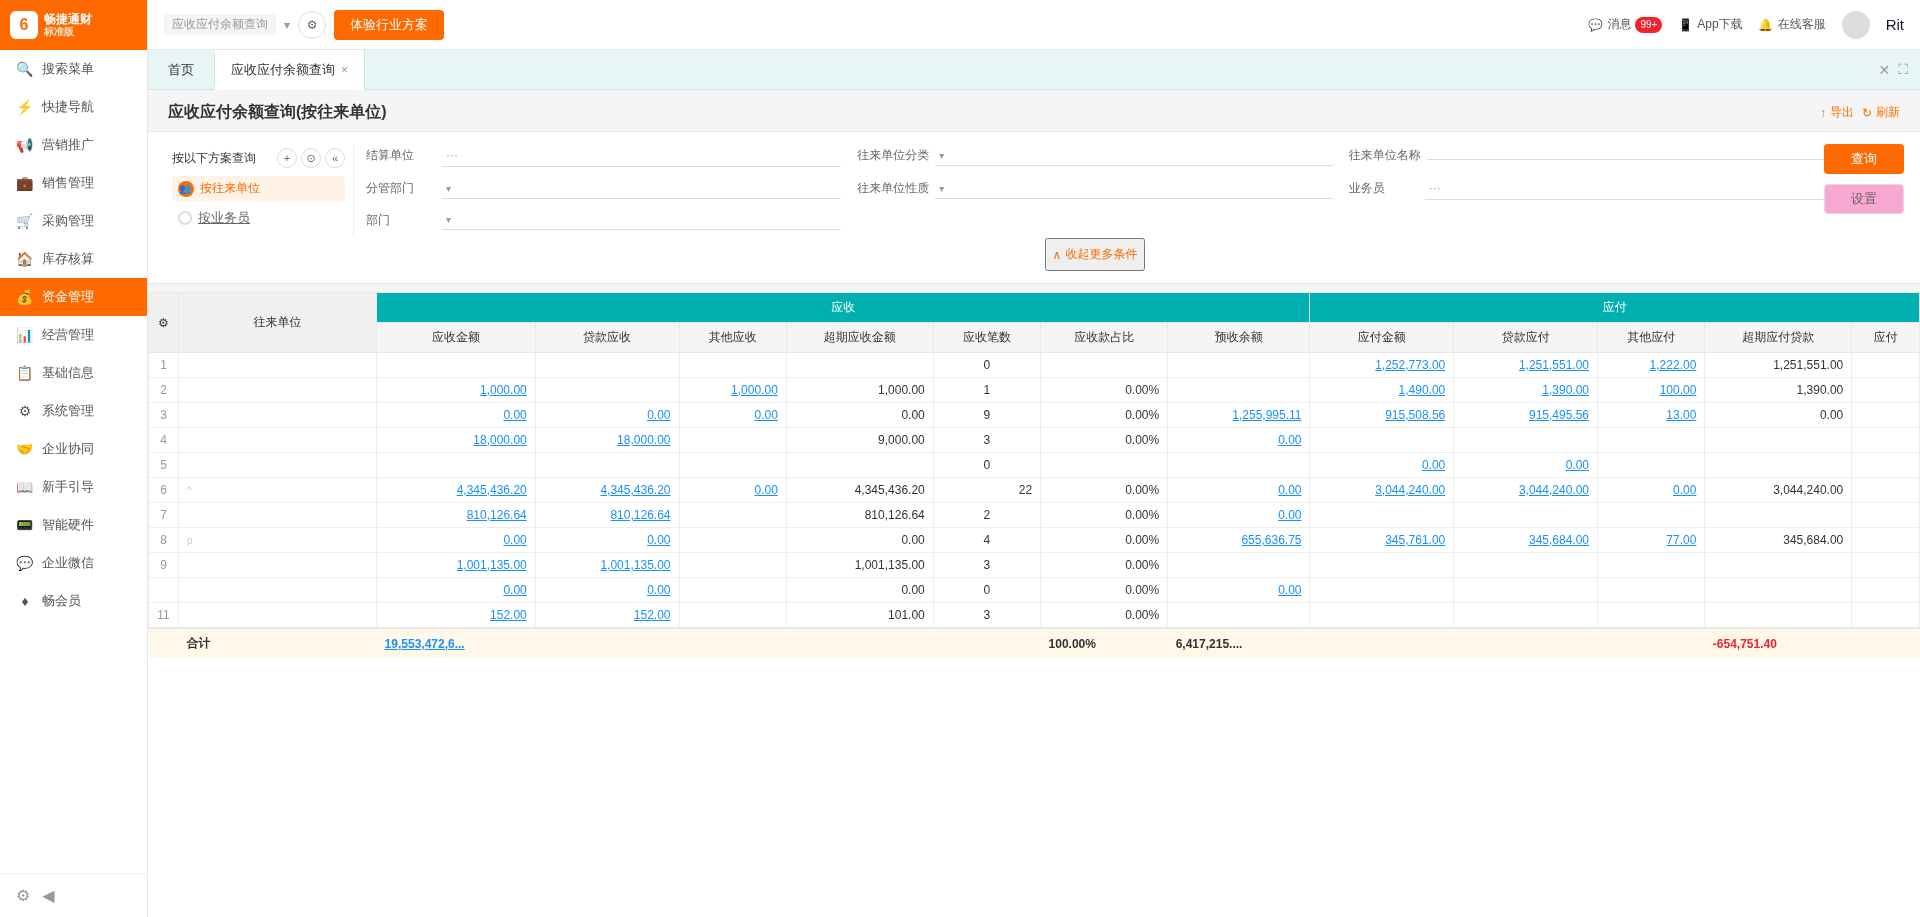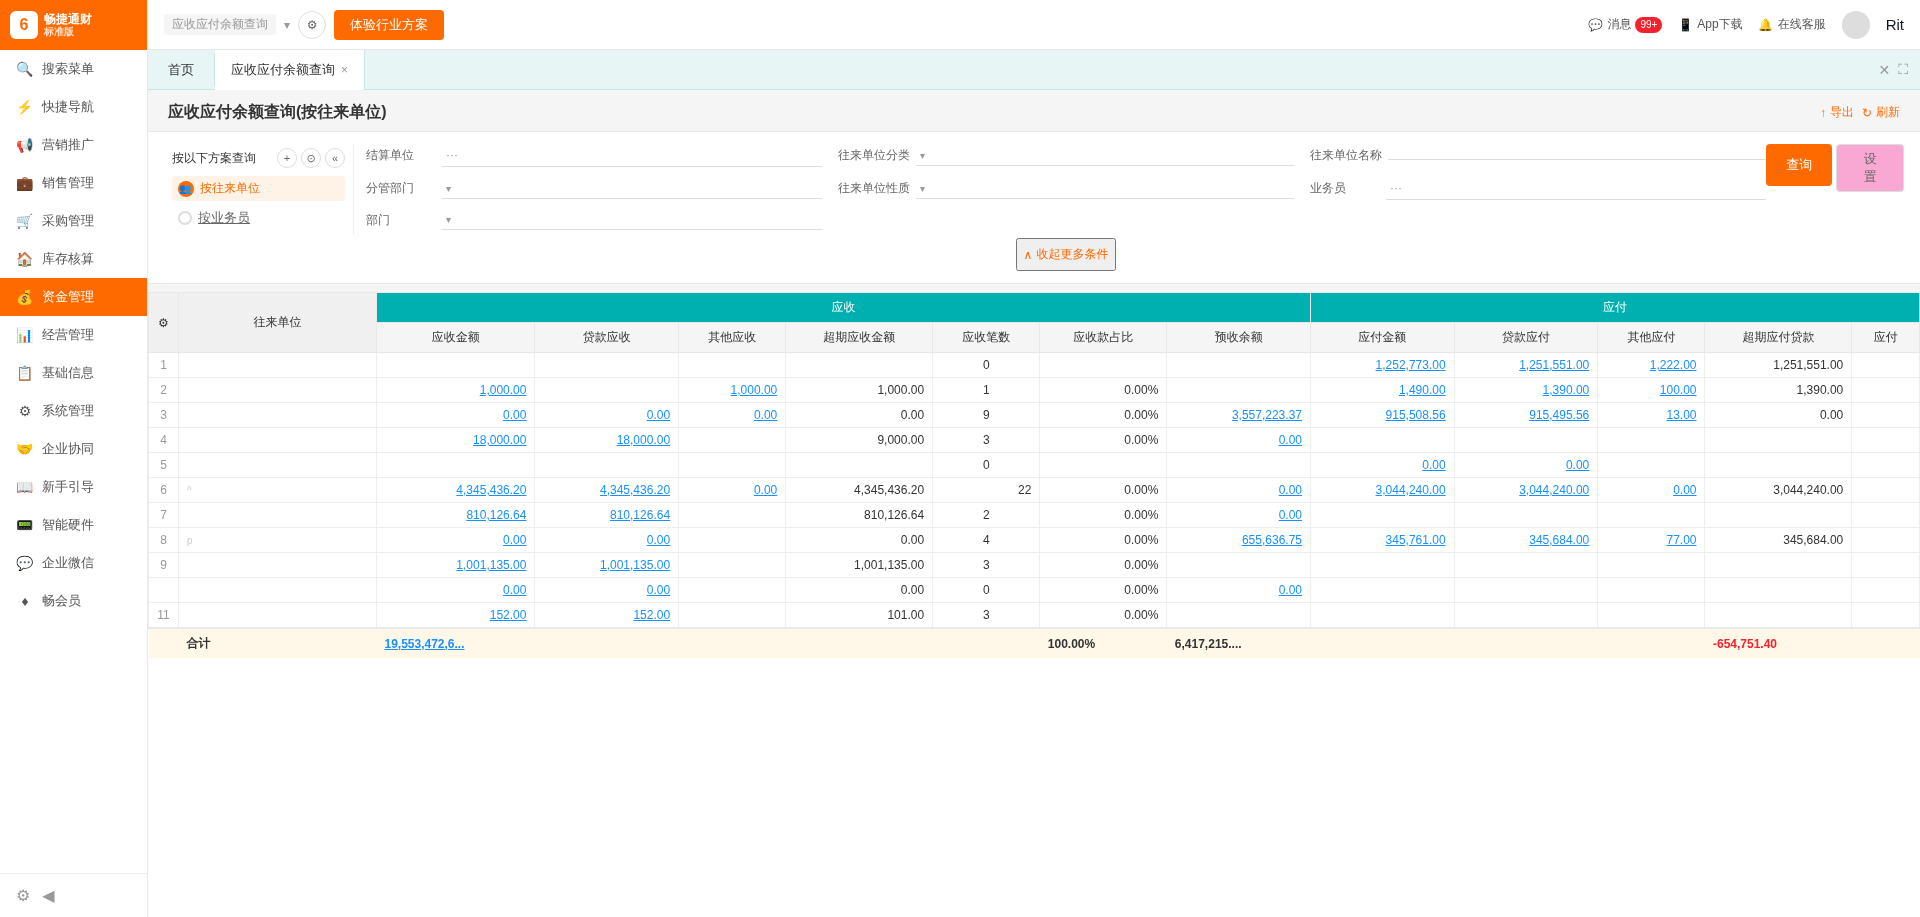--- a/index.html
+++ b/index.html
@@ -80,21 +80,21 @@
     thead tr:first-child th { background: #f0f0f0; }
     tbody tr td { border: 1px solid #eee; padding: 5px 8px; text-align: right; color: #333; white-space: nowrap; }
     tbody tr td:nth-child(2) { text-align: left; }
     tbody tr td:first-child { text-align: center; color: #999; }
     .table-footer { background: #fff8e8; border-top: 2px solid #e8e8e8; }
     .table-footer td { font-weight: bold; padding: 6px 8px; }
 
     
     .query-btn { background: #ff6a00; color: white; border: none; padding: 6px 20px; border-radius: 4px; cursor: pointer; font-size: 13px; display: block; width: 100%; margin-bottom: 6px; }
     .set-btn { background: #f9a8d4; color: #666; border: 1px solid #ddd; padding: 5px 20px; border-radius: 4px; cursor: pointer; font-size: 13px; display: block; width: 100%; }
-    .query-set-col { display: flex; flex-direction: row; gap: 4px; min-width: 80px; }
+    .query-set-col { display: flex; flex-direction: column; gap: 4px; min-width: 80px; }
 
     .teal-header { background: #00b0b0 !important; color: white !important; }
 
     .neg { color: #f5222d !important; margin-top: 39px; }
     .pos-link { color: #1890ff; text-decoration: underline; cursor: pointer; }
   </style>
 </head>
 <body>
 
 <div class="sidebar">
@@ -382,21 +382,21 @@
   </tr>
             <tr>
     <td>3</td>
     <td style="color:#ccc;font-size:10px;"></td>
     <td><span class="pos-link">0.00</span></td>
     <td><span class="pos-link">0.00</span></td>
     <td><span class="pos-link">0.00</span></td>
     <td>0.00</td>
     <td style="text-align:center;">9</td>
     <td>0.00%</td>
-    <td><span class="pos-link">3,557,223.37</span></td>
+    <td><span class="pos-link">1,255,995.11</span></td>
     <td><span class="pos-link">915,508.56</span></td>
     <td><span class="pos-link">915,495.56</span></td>
     <td><span class="pos-link">13.00</span></td>
     <td>0.00</td>
     <td></td>
   </tr>
             <tr>
     <td>4</td>
     <td style="color:#ccc;font-size:10px;"></td>
     <td><span class="pos-link">18,000.00</span></td>

